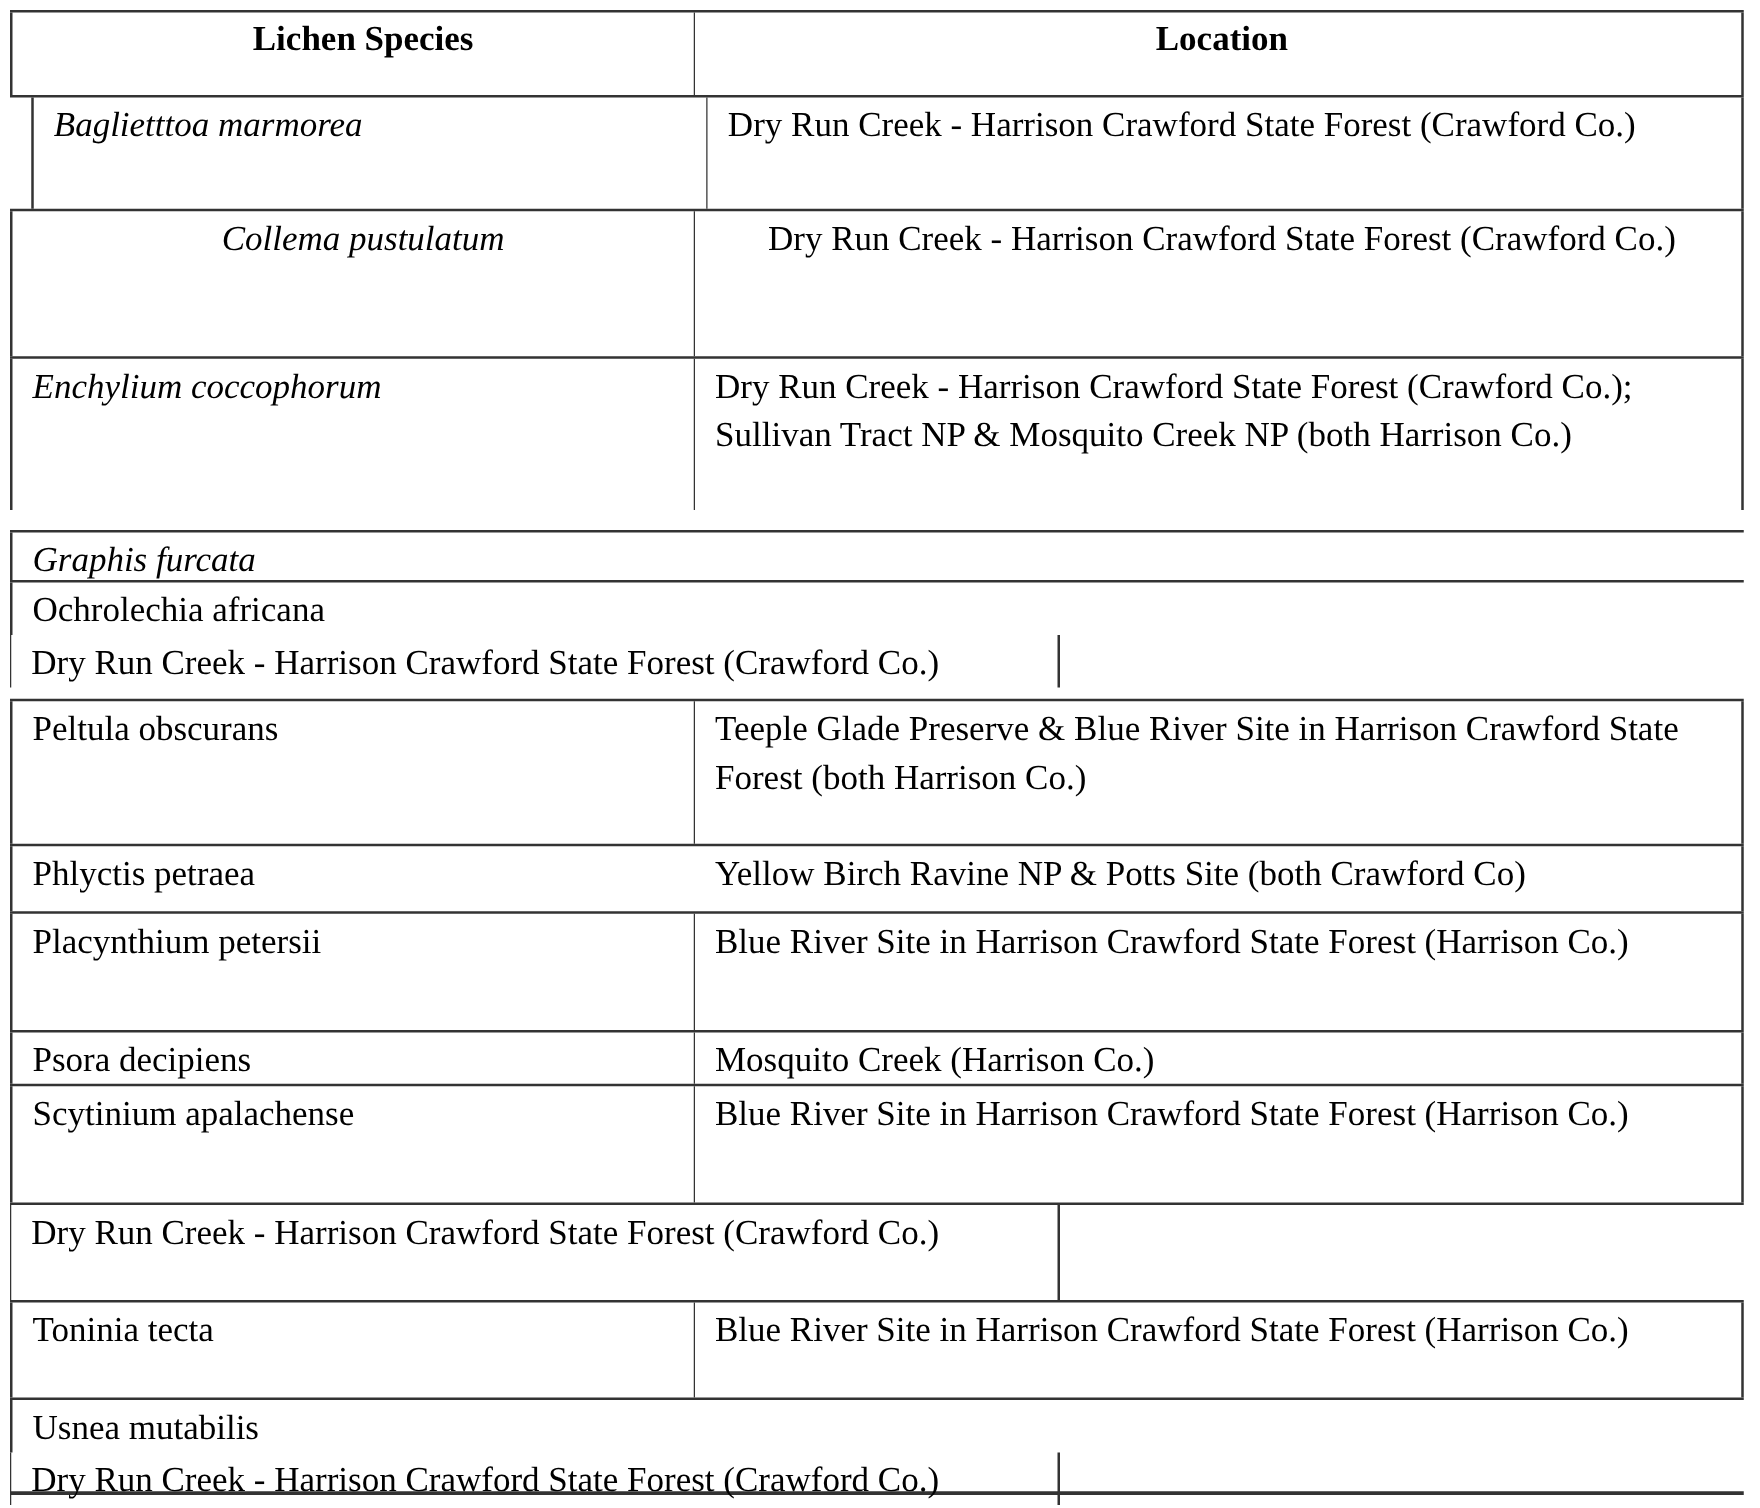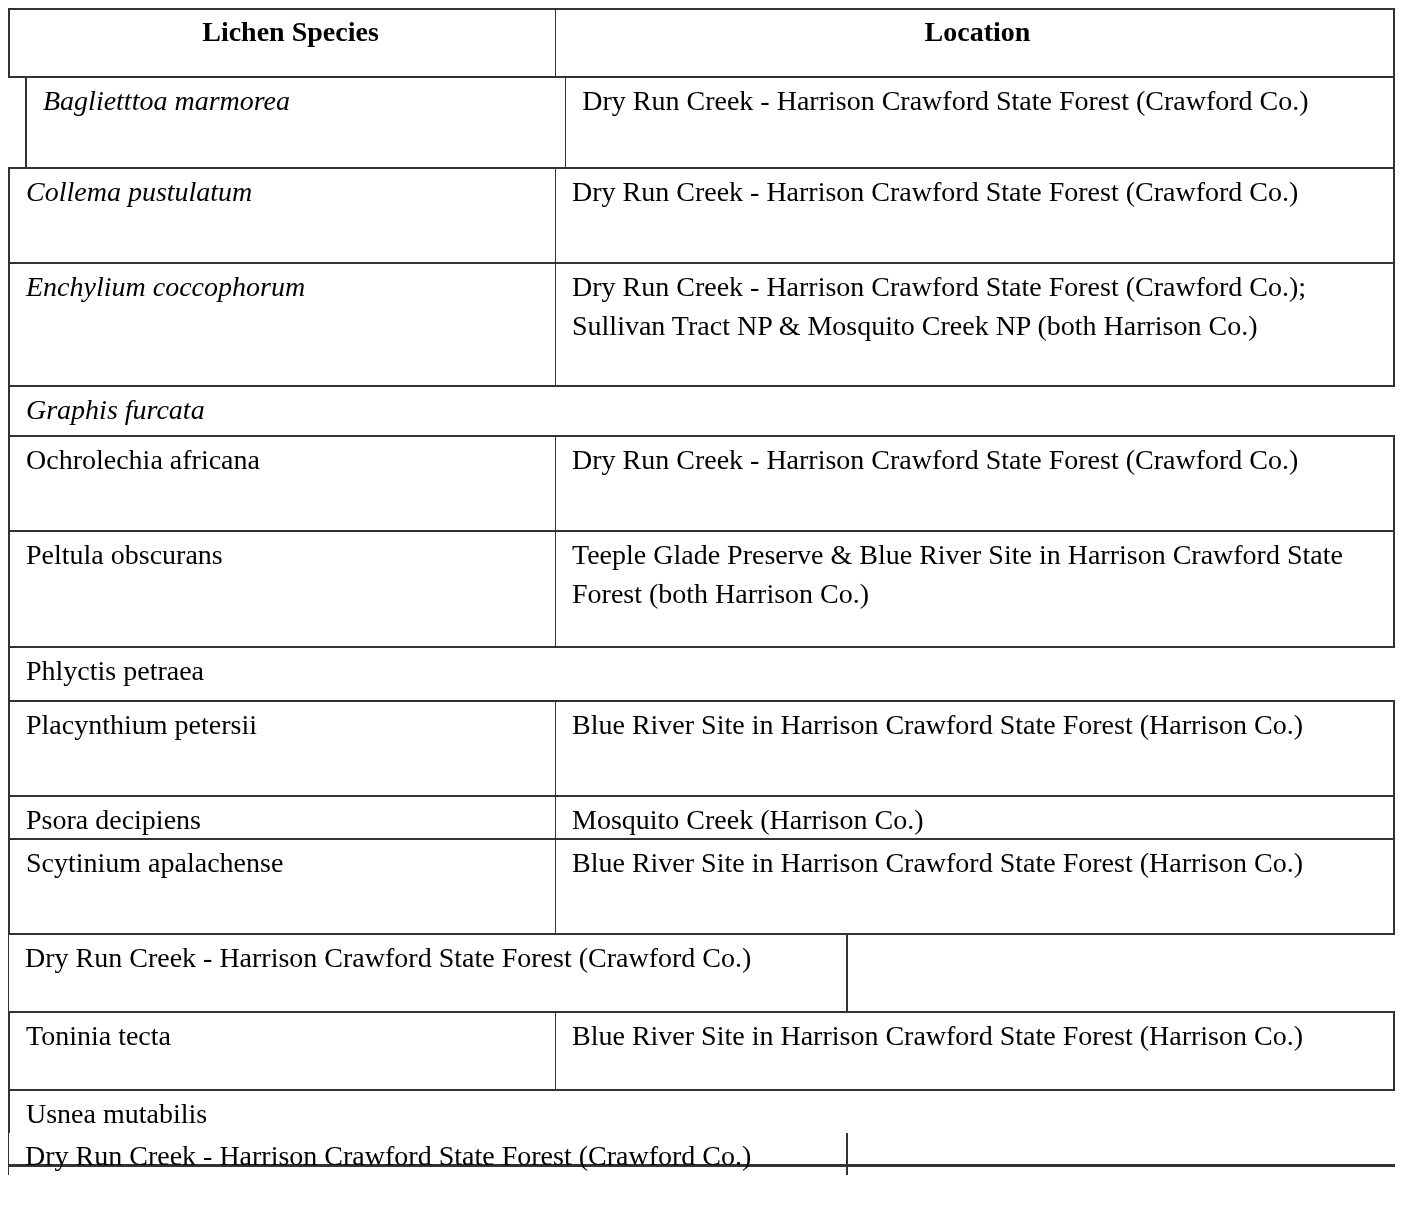--- a/index.html
+++ b/index.html
@@ -21,41 +21,42 @@
 <div id="tbl">
   <div class="row hdr" style="height:68px">
     <div class="cell c1">Lichen Species</div>
     <div class="cell c2">Location</div>
   </div>
   <div id="rows">
       <div class="row" style="height: 91px; padding-left: 17px;">
         <div class="cell c1 it">Baglietttoa marmorea</div>
         <div class="cell c2">Dry Run Creek - Harrison Crawford State Forest  (Crawford Co.)</div>
       </div>
-      <div class="row" style="height: 95px;">
+      <div class="row" style="height: 118px; text-align: center;">
         <div class="cell c1 it">Collema pustulatum</div>
         <div class="cell c2">Dry Run Creek - Harrison Crawford State Forest  (Crawford Co.)</div>
       </div>
       <div class="row" style="height: 123px;">
         <div class="cell c1 it">Enchylium coccophorum</div>
         <div class="cell c2">Dry Run Creek - Harrison Crawford State Forest (Crawford Co.); Sullivan Tract NP &amp; Mosquito Creek NP (both Harrison Co.)</div>
       </div>
-      <div class="row" style="height: 50px;">
+      <div class="row" style="height: 40px; margin-top: 16px;">
         <div class="cell c1 it">Graphis furcata</div>
       </div>
-      <div class="row" style="height: 95px;">
+      <div class="row" style="height: 95px; flex-direction: column;">
         <div class="cell c1">Ochrolechia africana</div>
         <div class="cell c2">Dry Run Creek - Harrison Crawford State Forest  (Crawford Co.)</div>
       </div>
       <div class="row" style="height: 116px;">
         <div class="cell c1">Peltula obscurans</div>
         <div class="cell c2">Teeple Glade Preserve &amp; Blue River Site in Harrison Crawford State Forest  (both Harrison Co.)</div>
       </div>
       <div class="row nodiv" style="height: 54px;">
         <div class="cell c1">Phlyctis petraea</div>
+        <div class="cell c2">Yellow Birch Ravine  NP &amp; Potts Site (both Crawford Co)</div>
       </div>
       <div class="row" style="height: 95px;">
         <div class="cell c1">Placynthium petersii</div>
         <div class="cell c2">Blue River Site in Harrison Crawford State Forest (Harrison Co.)</div>
       </div>
       <div class="row" style="height: 43px;">
         <div class="cell c1">Psora decipiens</div>
         <div class="cell c2">Mosquito Creek (Harrison Co.)</div>
       </div>
       <div class="row" style="height: 95px;">

